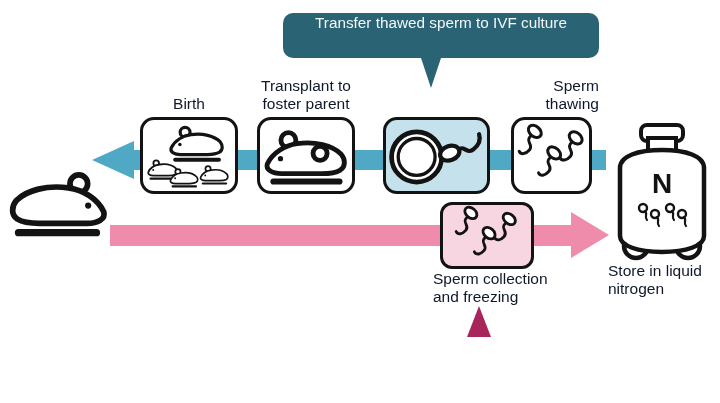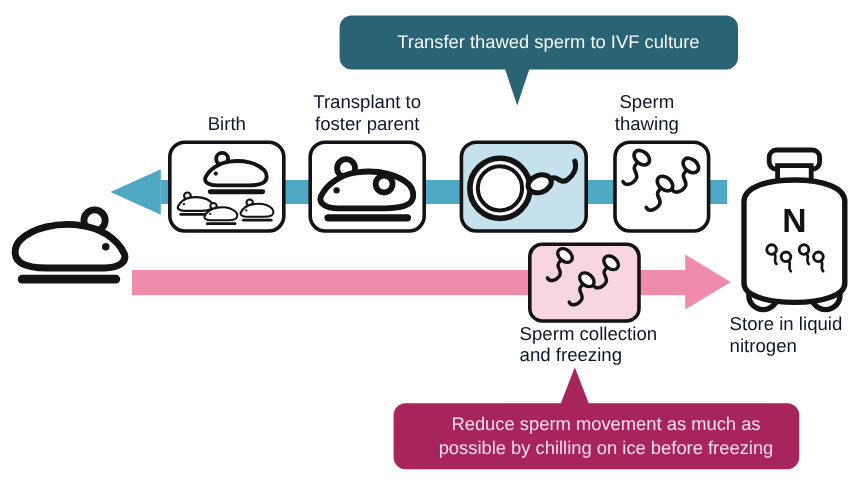--- a/index.html
+++ b/index.html
@@ -9,23 +9,23 @@
   html,body{margin:0;padding:0;background:#fff;}
   .stage{position:relative;width:720px;height:403px;background:#fff;overflow:hidden;
          font-family:"Liberation Sans",sans-serif;}
   .abs{position:absolute;}
   .label{position:absolute;color:#0f172a;font-size:15.5px;line-height:1.15;
          white-space:pre-line;}
   .center{text-align:center;}
   .pbox{position:absolute;background:#fff;border:3px solid var(--ink);
         border-radius:14px;box-sizing:border-box;display:flex;
         align-items:center;justify-content:center;}
-  .callout{position:absolute;border-radius:10px;display:flex;align-items:center;
+  .callout{position:absolute;border-radius:10px;display:flex;
            justify-content:center;text-align:center;white-space:pre-line;
-           font-size:15.3px;line-height:1.3;padding-left:16px;}
+           font-size:15.3px;line-height:1.3;}
   .tri{position:absolute;width:0;height:0;}
   .band{position:absolute;}
   svg{display:block;}
 </style>
 </head>
 <body>
 
 <svg width="0" height="0" style="position:absolute" aria-hidden="true">
   <defs>
     <symbol id="rat" viewBox="0 0 100 68">
@@ -75,21 +75,21 @@
 
   <div class="band" style="left:134px;top:150px;width:472px;height:20px;background:var(--teal);"></div>
   <div class="tri" style="left:92px;top:141px;border-top:19.5px solid transparent;border-bottom:19.5px solid transparent;border-right:42px solid var(--teal);"></div>
 
   <div class="band" style="left:110px;top:225px;width:462px;height:21px;background:var(--pink);"></div>
   <div class="tri" style="left:571px;top:212px;border-top:23px solid transparent;border-bottom:23px solid transparent;border-left:38px solid var(--pink);"></div>
 
   <div class="label center" style="left:139px;top:95px;width:100px;text-align:center;">Birth</div>
   <div class="label center" style="left:242px;top:77px;width:128px;">Transplant to
 foster parent</div>
-  <div class="label center" style="left:491px;top:77px;width:96px;">Sperm
+  <div class="label center" style="left:503px;top:77px;width:96px;text-align:right;">Sperm
 thawing</div>
 
   <div class="pbox" style="left:140px;top:117px;width:98px;height:77px;">
     <svg viewBox="0 0 92 71" width="90" height="69">
       <use href="#rat" x="24" y="2" width="60" height="41"></use>
       <use href="#rat" x="2" y="38" width="34" height="23"></use>
       <use href="#rat" x="25" y="47" width="32" height="22"></use>
       <use href="#rat" x="56" y="44" width="32" height="22"></use>
     </svg>
   </div>
@@ -132,18 +132,14 @@
 
   <div class="label" style="left:433px;top:270px;width:175px;">Sperm collection
 and freezing</div>
 
   <div class="tri" style="left:420px;top:55px;border-left:11px solid transparent;border-right:11px solid transparent;border-top:33px solid var(--darkteal);"></div>
   <div class="callout" style="left:283px;top:13px;width:316px;height:45px;background:var(--darkteal);color:#f3f8fa;">
     <span>Transfer thawed sperm to IVF culture</span>
   </div>
 
   <div class="tri" style="left:467px;top:306px;border-left:12px solid transparent;border-right:12px solid transparent;border-bottom:31px solid var(--magenta);"></div>
-  <div class="callout" style="left:328px;top:336px;width:322px;height:55px;background:var(--magenta);color:#f8e2ec;">
-    <span>Reduce sperm movement as much as
-possible by chilling on ice before freezing</span>
-  </div>
 
 </div>
 
 </body></html>

